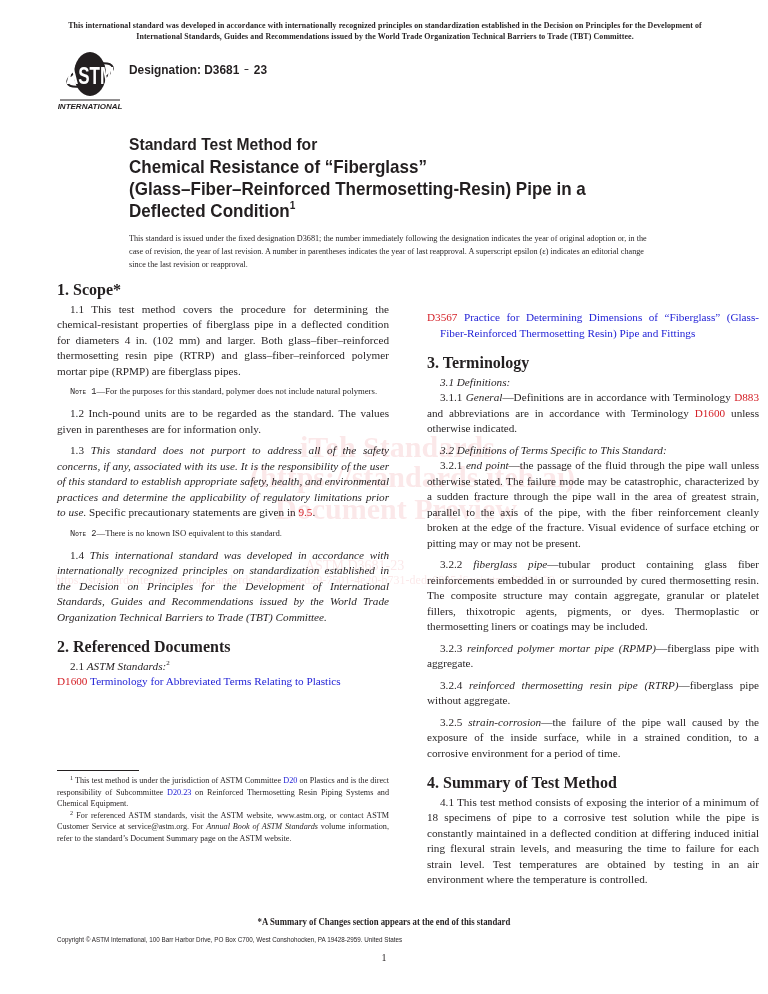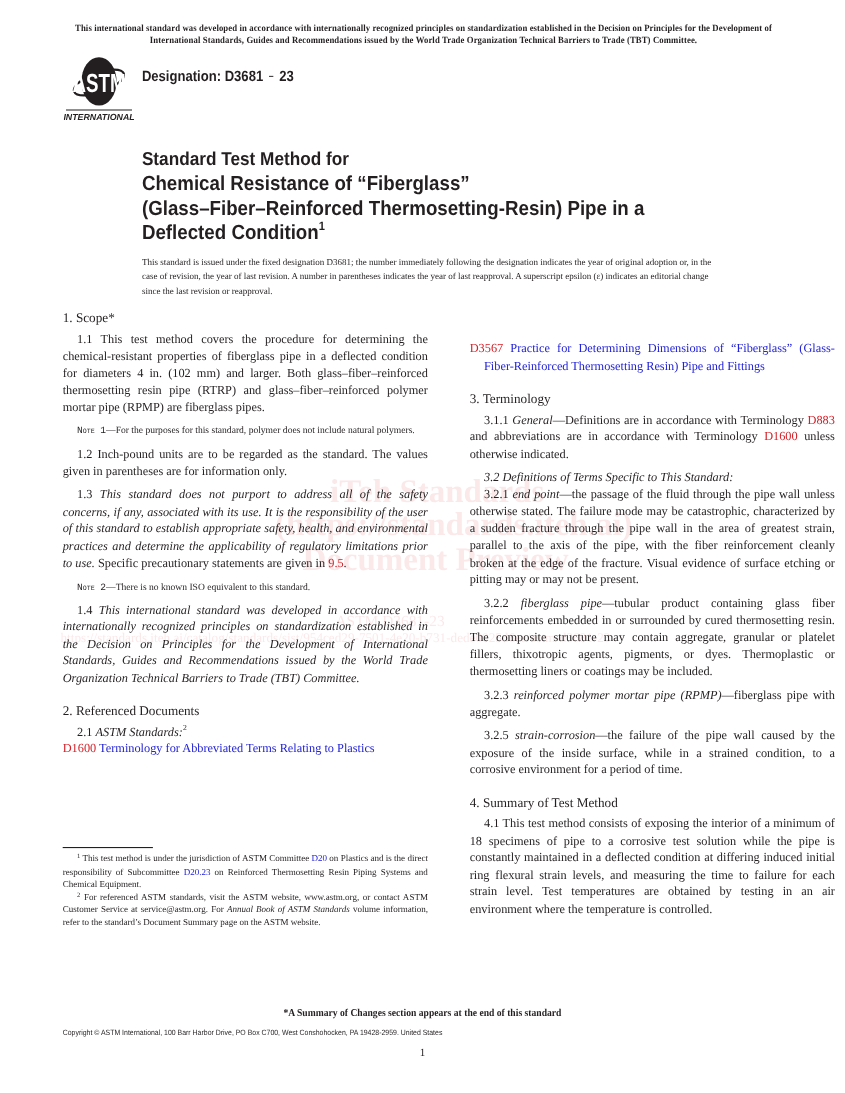--- a/index.html
+++ b/index.html
@@ -34,21 +34,21 @@
 
     .issue-note {
       position: absolute; left: 129px; top: 232px; width: 520px;
       font-size: 8.2px; line-height: 13px; color: #231f20;
     }
 
     .col { position: absolute; top: 282px; width: 332px; font-size: 11.2px; line-height: 15.5px; text-align: justify; }
     .col-left { left: 57px; }
     .col-right { left: 427px; margin-top: 28px; }
 
-    .sec-head { font-weight: normal; font-size: 12px; margin-bottom: 4px; }
+    .sec-head { font-weight: bold; font-size: 16px; margin-bottom: 4px; }
     .para { text-indent: 13px; margin-bottom: 6px; }
     .para.tight { margin-bottom: 0; }
     .note { font-size: 8.7px; line-height: 12px; margin: 2px 0 8px 0; text-indent: 13px; }
     .note .sc { font-variant: small-caps; font-family: Liberation Mono, monospace; }
     .ital { font-style: italic; }
     .red { color: #d42027; }
     .blue { color: #2222d6; }
     .ref { padding-left: 13px; text-indent: -13px; margin-left: 0; }
 
     .footnote-rule { position: absolute; left: 57px; top: 770px; width: 82px; border-top: 1px solid #231f20; }
@@ -147,32 +147,36 @@
     <sup>2</sup><span> For referenced ASTM standards, visit the ASTM website, www.astm.org, or contact ASTM Customer Service at service@astm.org. For </span><span class="ital">Annual Book of ASTM Standards</span><span> volume information, refer to the standard’s Document Summary page on the ASTM website.</span>
   </p>
 </div>
 
 <div class="col col-right">
   <p class="ref" style="padding-left:13px;text-indent:-13px;margin-bottom:14px;margin-left:0;">
     <span class="red">D3567</span> <span class="blue">Practice for Determining Dimensions of “Fiberglass” (Glass-Fiber-Reinforced Thermosetting Resin) Pipe and Fittings</span>
   </p>
 
   <div class="sec-head">3. Terminology</div>
+  <p class="para tight ital">3.1 Definitions:</p>
   <p class="para">
     <span>3.1.1 </span><span class="ital">General</span><span>—Definitions are in accordance with Terminology </span><span class="red">D883</span><span> and abbreviations are in accordance with Terminology </span><span class="red">D1600</span><span> unless otherwise indicated.</span>
   </p>
   <p class="para tight ital">3.2 Definitions of Terms Specific to This Standard:</p>
   <p class="para">
     <span>3.2.1 </span><span class="ital">end point</span><span>—the passage of the fluid through the pipe wall unless otherwise stated. The failure mode may be catastrophic, characterized by a sudden fracture through the pipe wall in the area of greatest strain, parallel to the axis of the pipe, with the fiber reinforcement cleanly broken at the edge of the fracture. Visual evidence of surface etching or pitting may or may not be present.</span>
   </p>
   <p class="para">
     <span>3.2.2 </span><span class="ital">fiberglass pipe</span><span>—tubular product containing glass fiber reinforcements embedded in or surrounded by cured thermosetting resin. The composite structure may contain aggregate, granular or platelet fillers, thixotropic agents, pigments, or dyes. Thermoplastic or thermosetting liners or coatings may be included.</span>
   </p>
   <p class="para">
     <span>3.2.3 </span><span class="ital">reinforced polymer mortar pipe (RPMP)</span><span>—fiberglass pipe with aggregate.</span>
+  </p>
+  <p class="para">
+    <span>3.2.4 </span><span class="ital">reinforced thermosetting resin pipe (RTRP)</span><span>—fiberglass pipe without aggregate.</span>
   </p>
   <p class="para" style="margin-bottom:14px;">
     <span>3.2.5 </span><span class="ital">strain-corrosion</span><span>—the failure of the pipe wall caused by the exposure of the inside surface, while in a strained condition, to a corrosive environment for a period of time.</span>
   </p>
 
   <div class="sec-head">4. Summary of Test Method</div>
   <p class="para">4.1 This test method consists of exposing the interior of a minimum of 18 specimens of pipe to a corrosive test solution while the pipe is constantly maintained in a deflected condition at differing induced initial ring flexural strain levels, and measuring the time to failure for each strain level. Test temperatures are obtained by testing in an air environment where the temperature is controlled.</p>
 </div>
 
 <div class="summary-changes">*A Summary of Changes section appears at the end of this standard</div>

